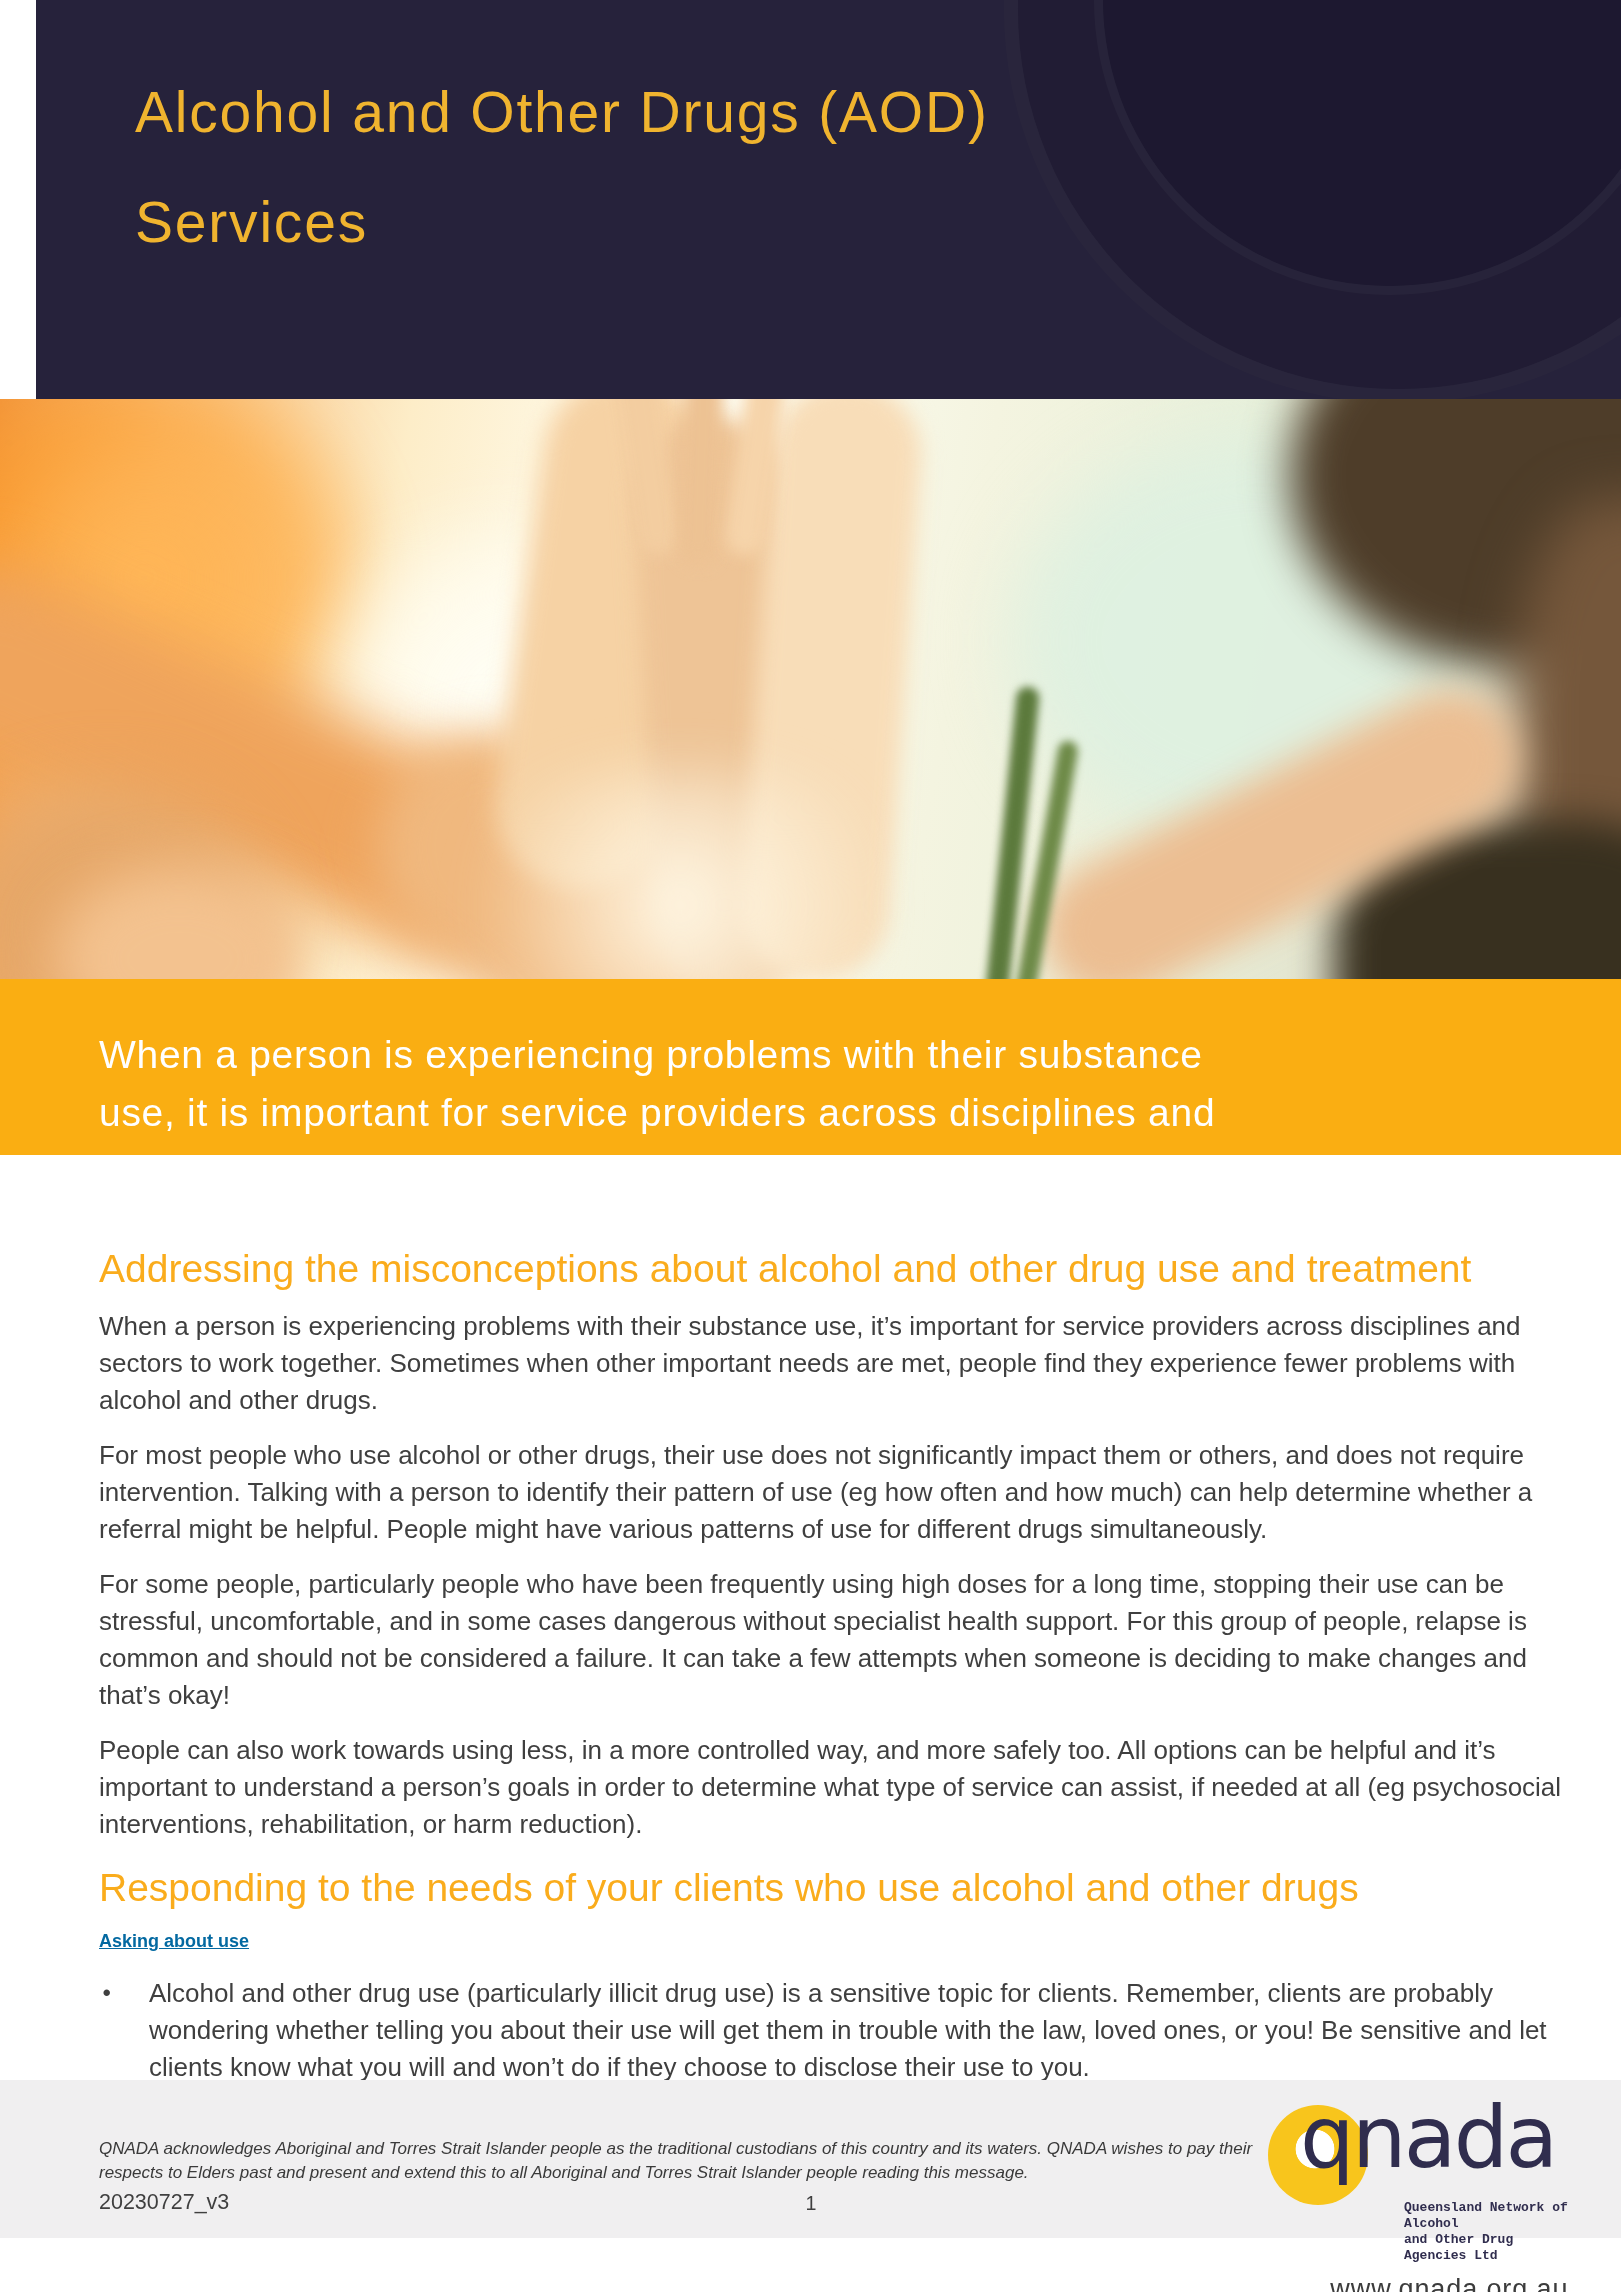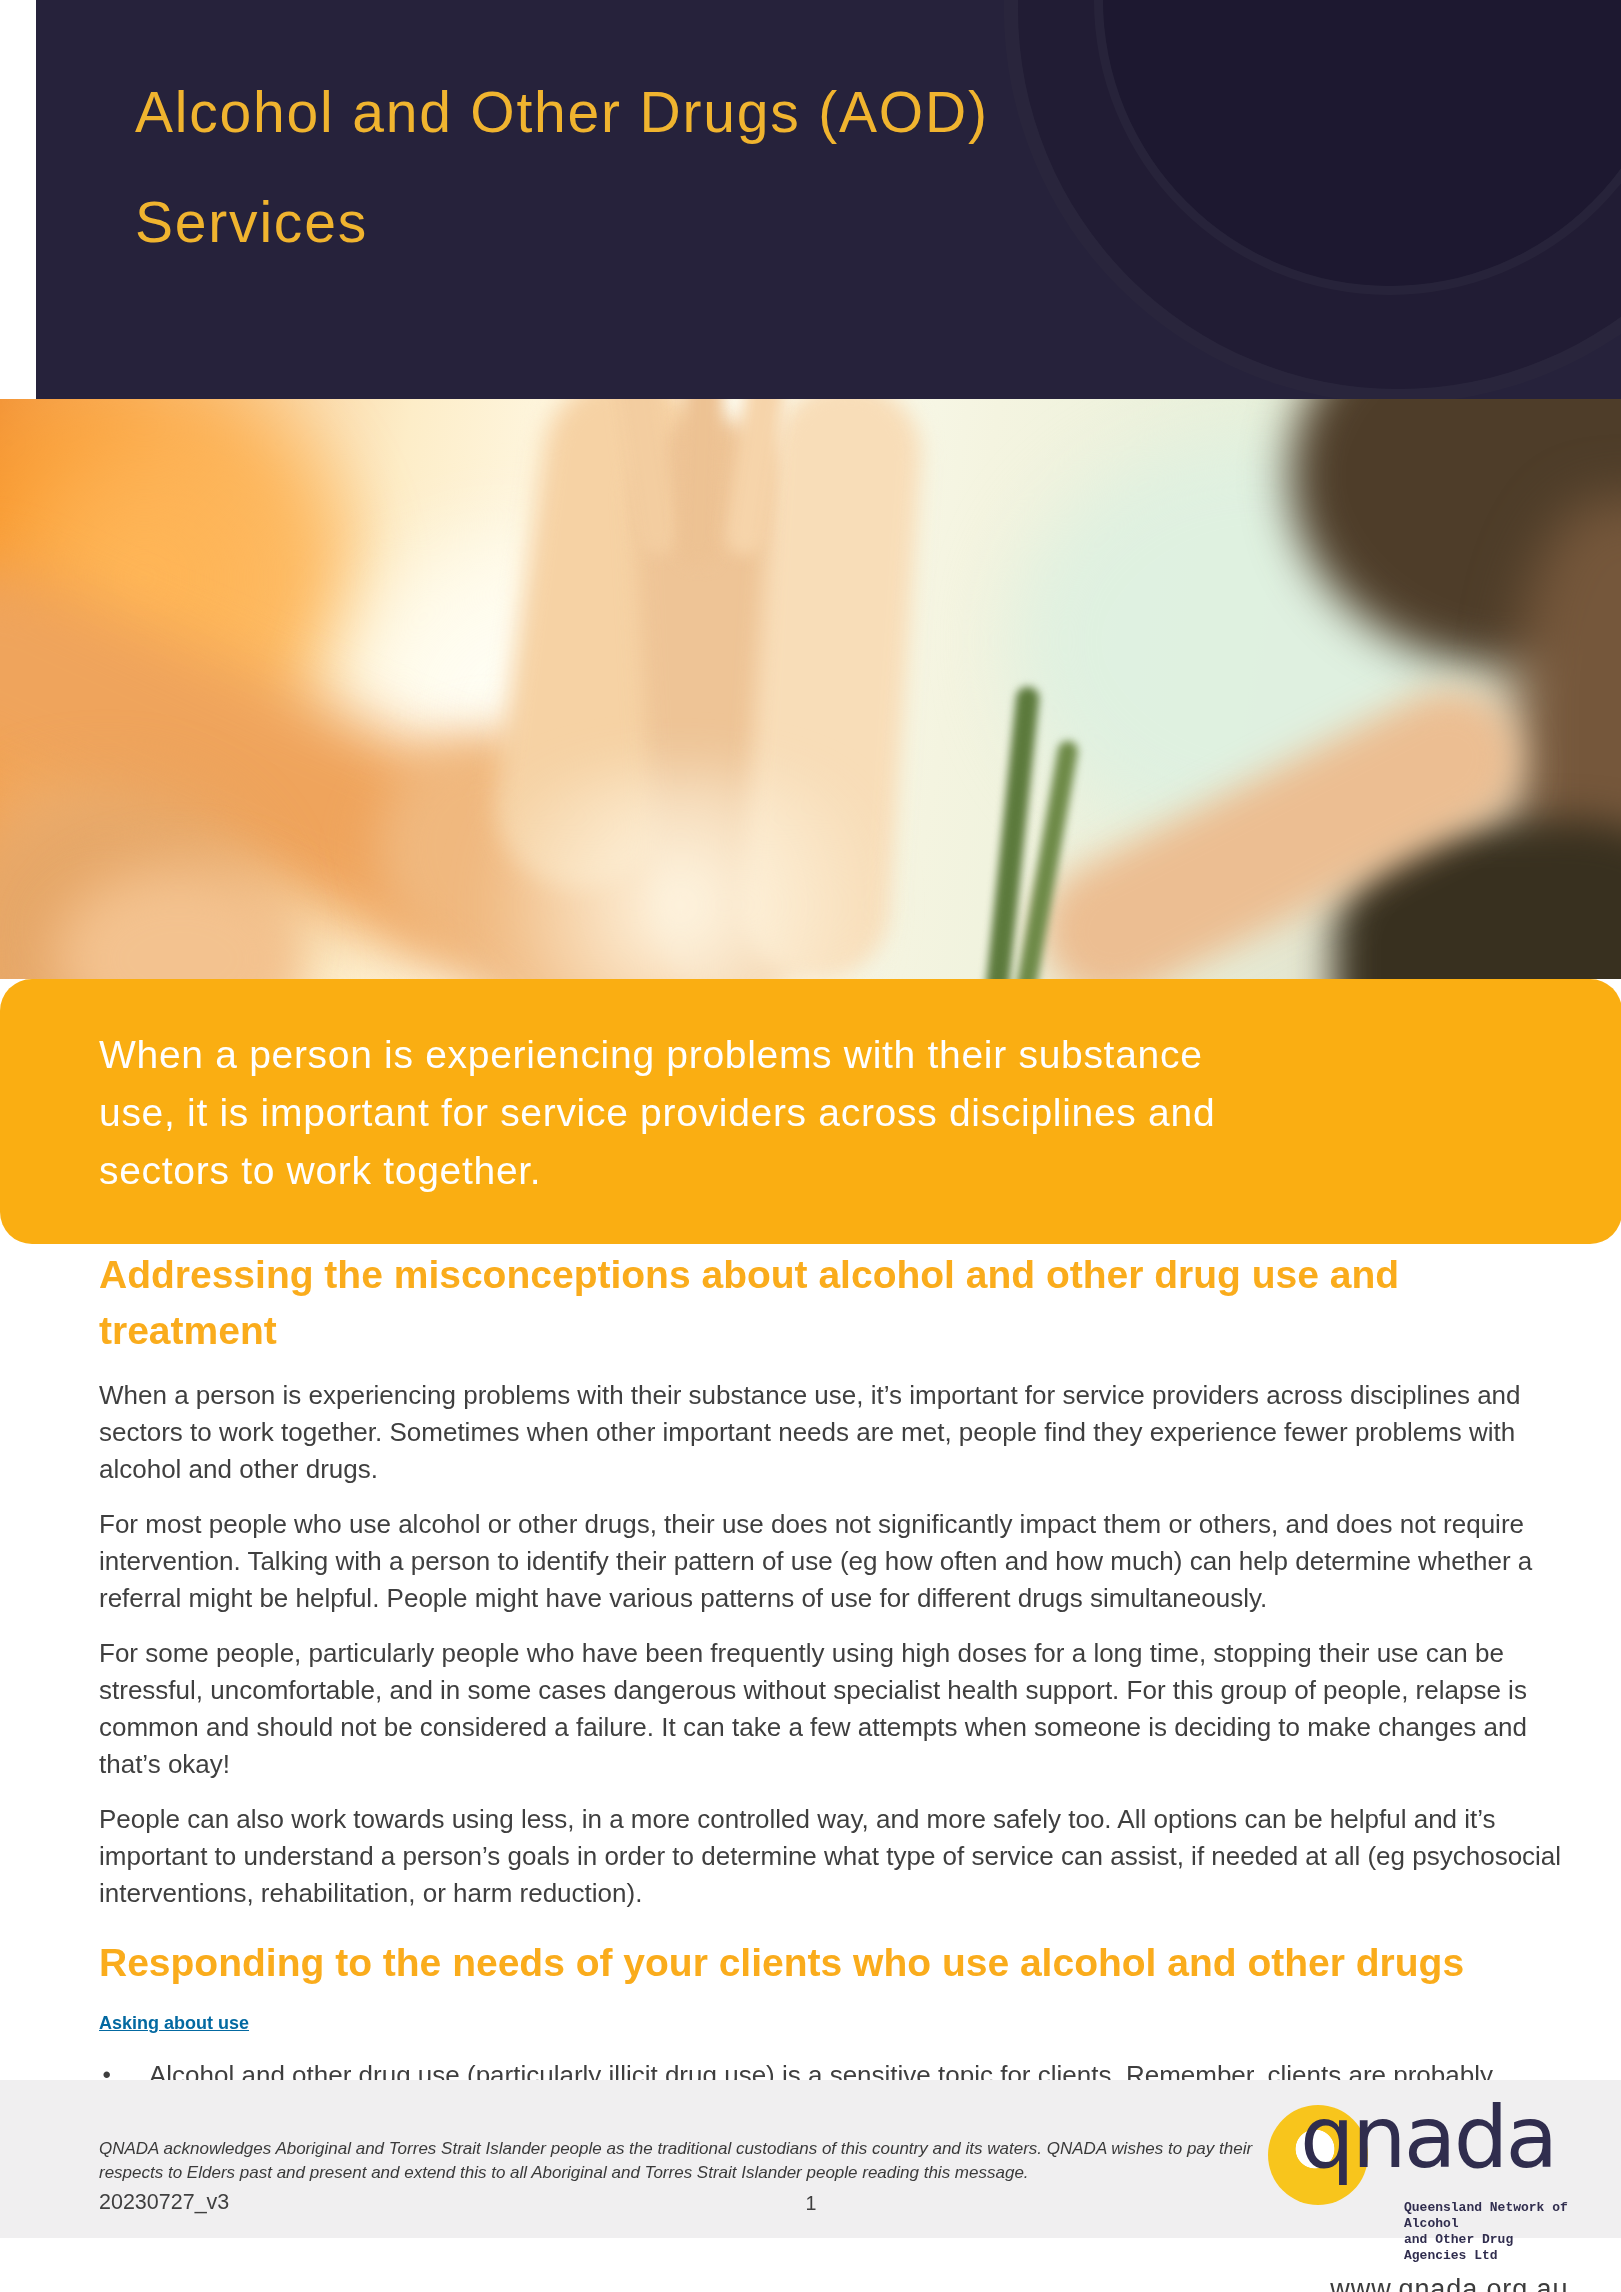--- a/index.html
+++ b/index.html
@@ -79,33 +79,32 @@
     background:#f6d4aa; transform:rotate(8deg); filter:blur(7.2px); }
   .ph-stem1 { left:1001px; top:287px; width:23px; height:313px; border-radius:12.5px;
     background:#5c7a3c; transform:rotate(6deg); filter:blur(4.5px); }
   .ph-stem2 { left:1037px; top:340px; width:19.7px; height:260px; border-radius:10.7px;
     background:#6e8a48; transform:rotate(10deg); filter:blur(4.5px); }
   .ph-glow-bottom { left:421px; top:367px; width:519px; height:278px; border-radius:50%;
     background:radial-gradient(circle,#fff8e6,rgba(255,248,230,0) 70%); filter:blur(25px); }
 
   
   .banner {
-    position:absolute; left:0; top:979px; width:1622px; height:265px;
+    position:absolute; left:0; top:979px; width:1622px; height:176px;
     background:#FAAE12; color:#ffffff;
     padding:47px 0 0 99px;
-    border-radius:32px;
   }
   .banner-text { font-size:39px; line-height:58px; font-weight:400; letter-spacing:0.7px; }
   .banner-text .line { display:block; }
 
   
   .content { position:absolute; left:99px; top:1202px; width:1466px; }
   .content h2 {
-    margin:45px 0 0; font-size:39px; line-height:56px;
-    font-weight:700; color:#FAAC1C;
+    margin:45px 0 0; font-size:39px; line-height:43px;
+    font-weight:400; color:#FAAC1C;
   }
   .content h2.second { margin-top:23px; }
   .content p.body { margin:18px 0 0; font-size:26px; line-height:37px; color:#3F3F3F; }
   .content h3 { margin:14.3px 0 0; font-size:18px; line-height:36px; font-weight:700; color:#0369a1;text-decoration:underline; }
   .bullets { margin:16px 0 0; list-style:none; }
   .bullets li {
     position:relative; padding-left:50px;
     font-size:26px; line-height:37px; color:#3F3F3F;
   }
   .bullets li::before { content:"•"; position:absolute; left:3.6px; top:-0.9px; font-size:24px; color:#3F3F3F; }

